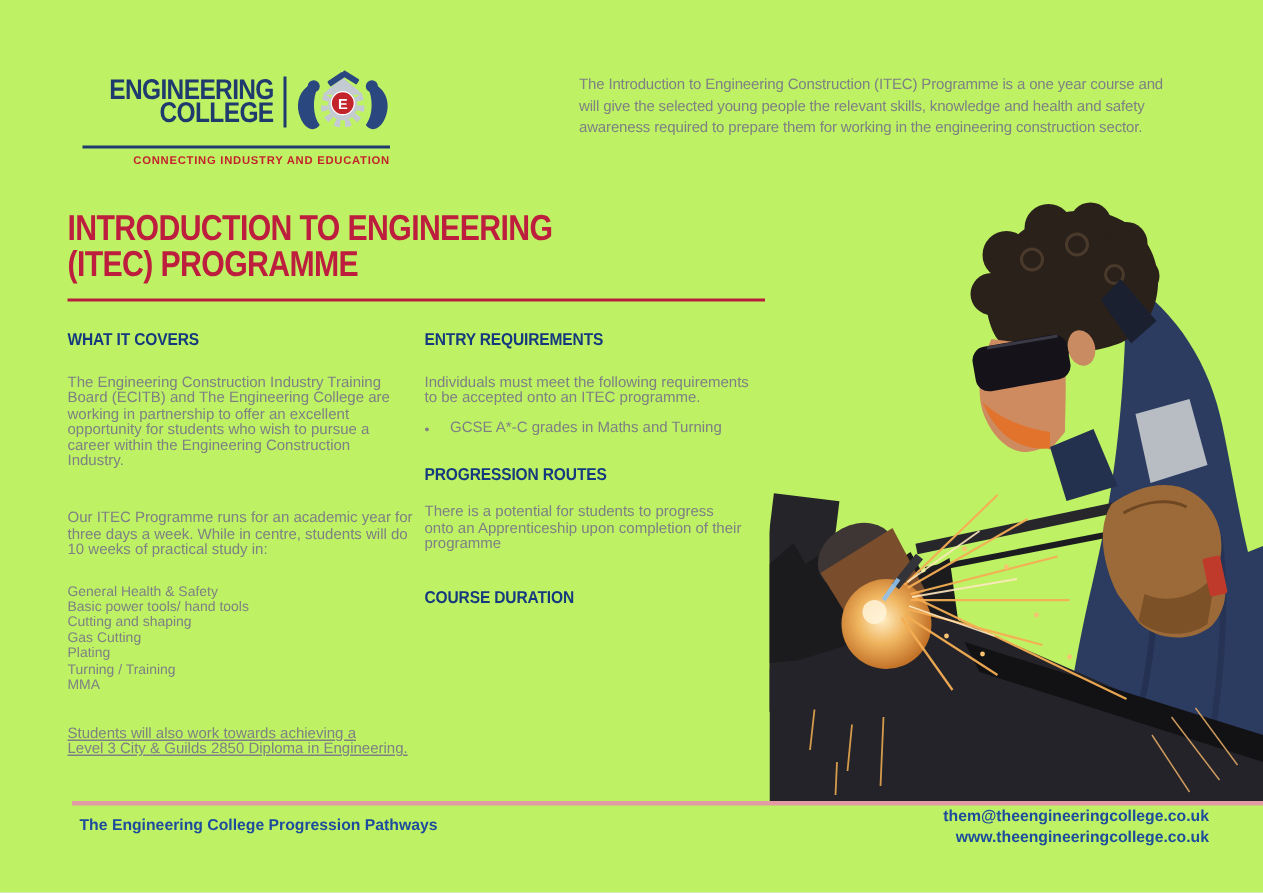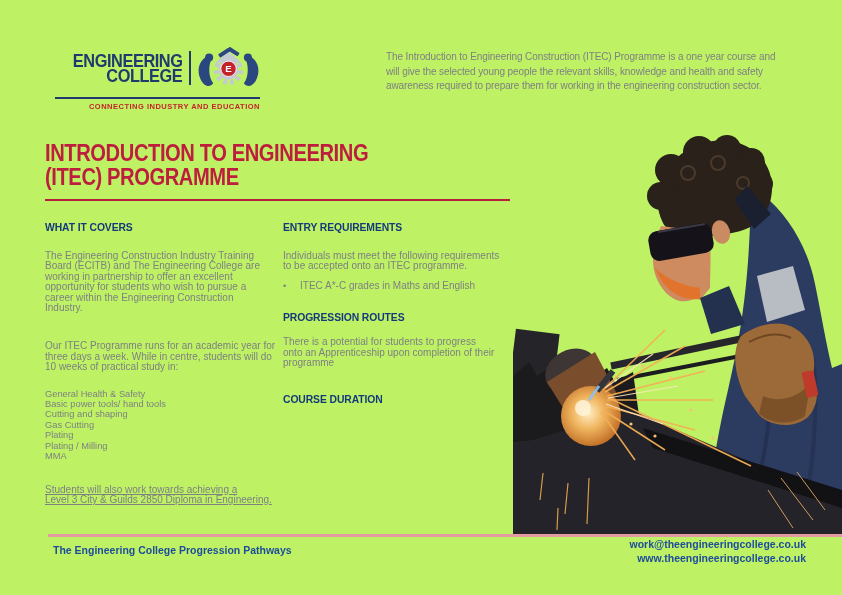--- a/index.html
+++ b/index.html
@@ -99,34 +99,34 @@
 Industry.</p>
     <p class="body-text h-gap1">Our ITEC Programme runs for an academic year for
 three days a week. While in centre, students will do
 10 weeks of practical study in:</p>
     <div class="list">
       <div class="list-item">General Health &amp; Safety</div>
       <div class="list-item">Basic power tools/ hand tools</div>
       <div class="list-item">Cutting and shaping</div>
       <div class="list-item">Gas Cutting</div>
       <div class="list-item">Plating</div>
-      <div class="list-item">Plating / Milling</div>
+      <div class="list-item">Turning / Training</div>
       <div class="list-item">MMA</div>
     </div>
     <p class="body-text para3">Students will also work towards achieving a
 Level 3 City &amp; Guilds 2850 Diploma in Engineering.</p>
   </div>
 
   <div class="col col-mid">
     <h2 class="sec-heading">ENTRY REQUIREMENTS</h2>
     <p class="body-text mt-para">Individuals must meet the following requirements
 to be accepted onto an ITEC programme.</p>
     <div class="bullet-row">
       <span class="bullet-dot">•</span>
-      <span class="body-text">ITEC A*-C grades in Maths and English</span>
+      <span class="body-text">GCSE A*-C grades in Maths and Turning</span>
     </div>
     <h2 class="sec-heading h-gap2">PROGRESSION ROUTES</h2>
     <p class="body-text mt-small">There is a potential for students to progress
 onto an Apprenticeship upon completion of their
 programme</p>
     <h2 class="sec-heading h-gap3">COURSE DURATION</h2>
   </div>
 
   <div class="photo">
     <svg width="329" height="407" viewBox="0 0 329 407">
@@ -227,17 +227,17 @@
                C281,301 258,299 246,287 L232,268 C222,248 218,224 228,208 Z" fill="#9C6A38"></path>
       <path d="M246,286 C258,296 278,298 292,288 L298,252 C290,268 268,276 250,268 Z" fill="#7C5128"></path>
       <path d="M236,214 C250,206 266,204 278,210" stroke="#6E4722" stroke-width="2" fill="none"></path>
       <rect x="291" y="243" width="12" height="26" rx="2" fill="#C03A2B" transform="rotate(-12 297 256)"></rect>
     </svg>
   </div>
 
   <div class="footer-rule"></div>
   <div class="footer-left">The Engineering College Progression Pathways</div>
   <div class="footer-right">
-    <a href="#">work@theengineeringcollege.co.uk</a>
+    <a href="#">them@theengineeringcollege.co.uk</a>
     <a href="#">www.theengineeringcollege.co.uk</a>
   </div>
 
 </div>
 
 </body></html>

